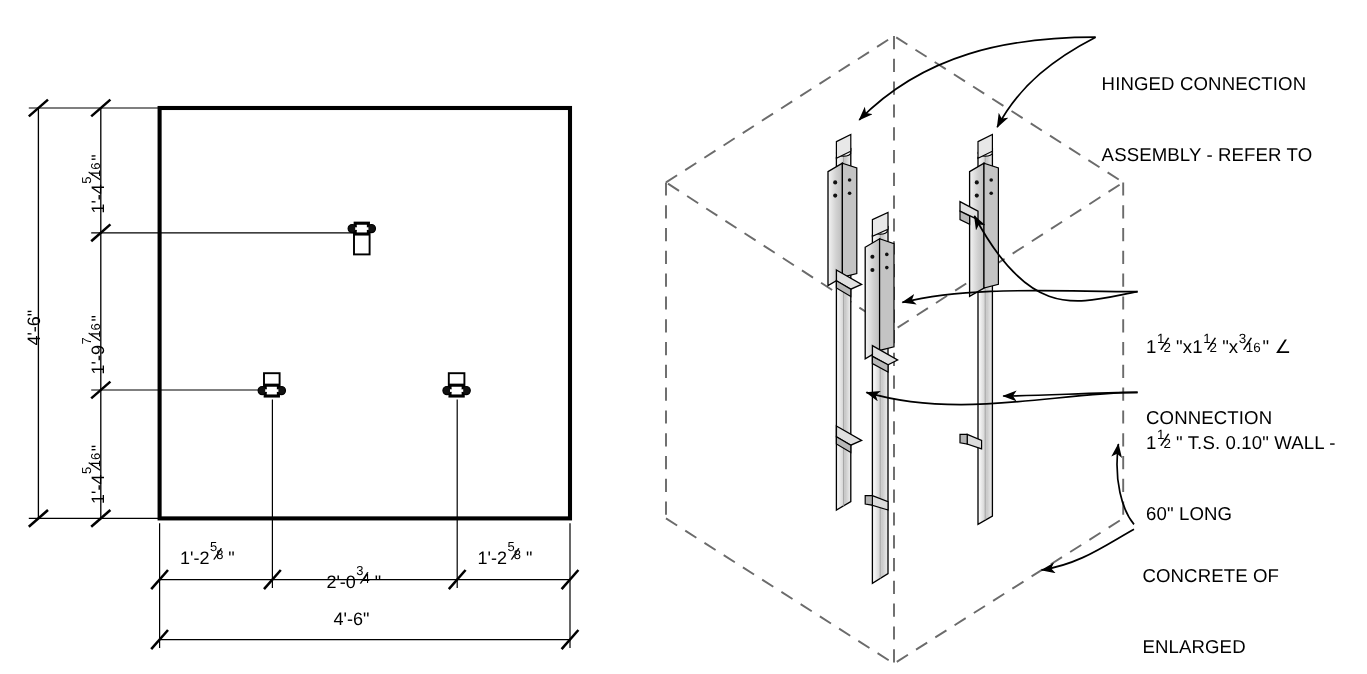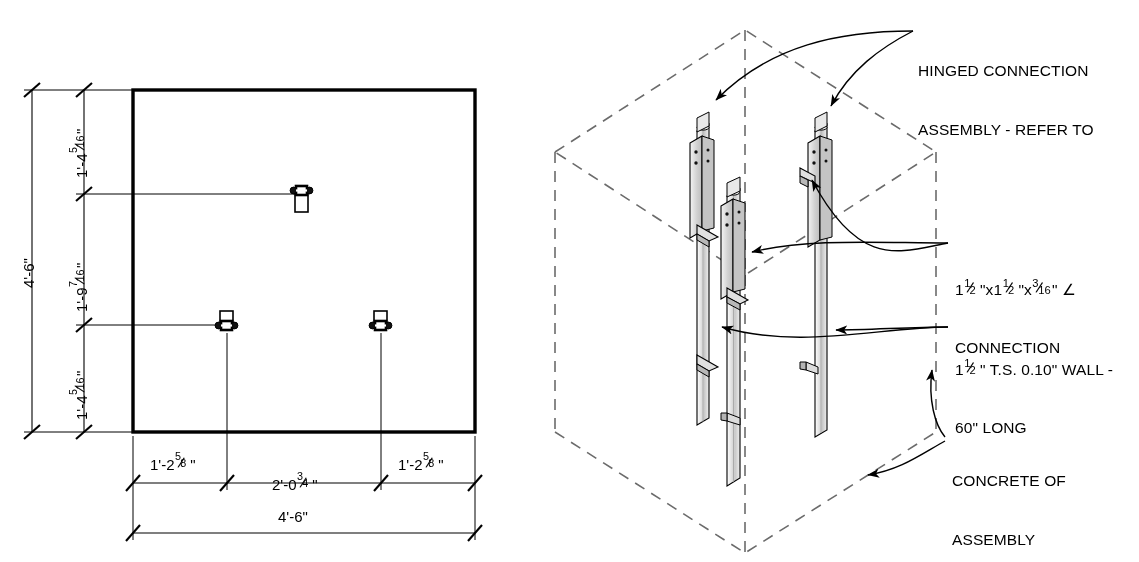--- a/index.html
+++ b/index.html
@@ -243,21 +243,21 @@
   <div>CONNECTION</div>
 </div>
 
 <div class="note" style="left:955px;top:320px;">
   <div><span>1</span><span class="frac"><span class="n">1</span><span class="b">/</span><span class="d">2</span></span><span>" T.S. 0.10" WALL -</span></div>
   <div>60" LONG</div>
 </div>
 
 <div class="note" style="left:952px;top:432px;">
   <div>CONCRETE OF</div>
-  <div>ASSEMBLY</div>
+  <div>ENLARGED</div>
   
 </div>
 
 <div class="dimtxt vert" style="left:72px;top:178px;transform:rotate(-90deg);transform-origin:left top;">
   <span>1'-4</span><span class="frac" style="width:1.3em;"><span class="n">5</span><span class="b">/</span><span class="d" style="left:0.56em;">16</span></span><span>"</span>
 </div>
 
 <div class="dimtxt vert" style="left:72px;top:312px;transform:rotate(-90deg);transform-origin:left top;">
   <span>1'-9</span><span class="frac" style="width:1.3em;"><span class="n">7</span><span class="b">/</span><span class="d" style="left:0.56em;">16</span></span><span>"</span>
 </div>

